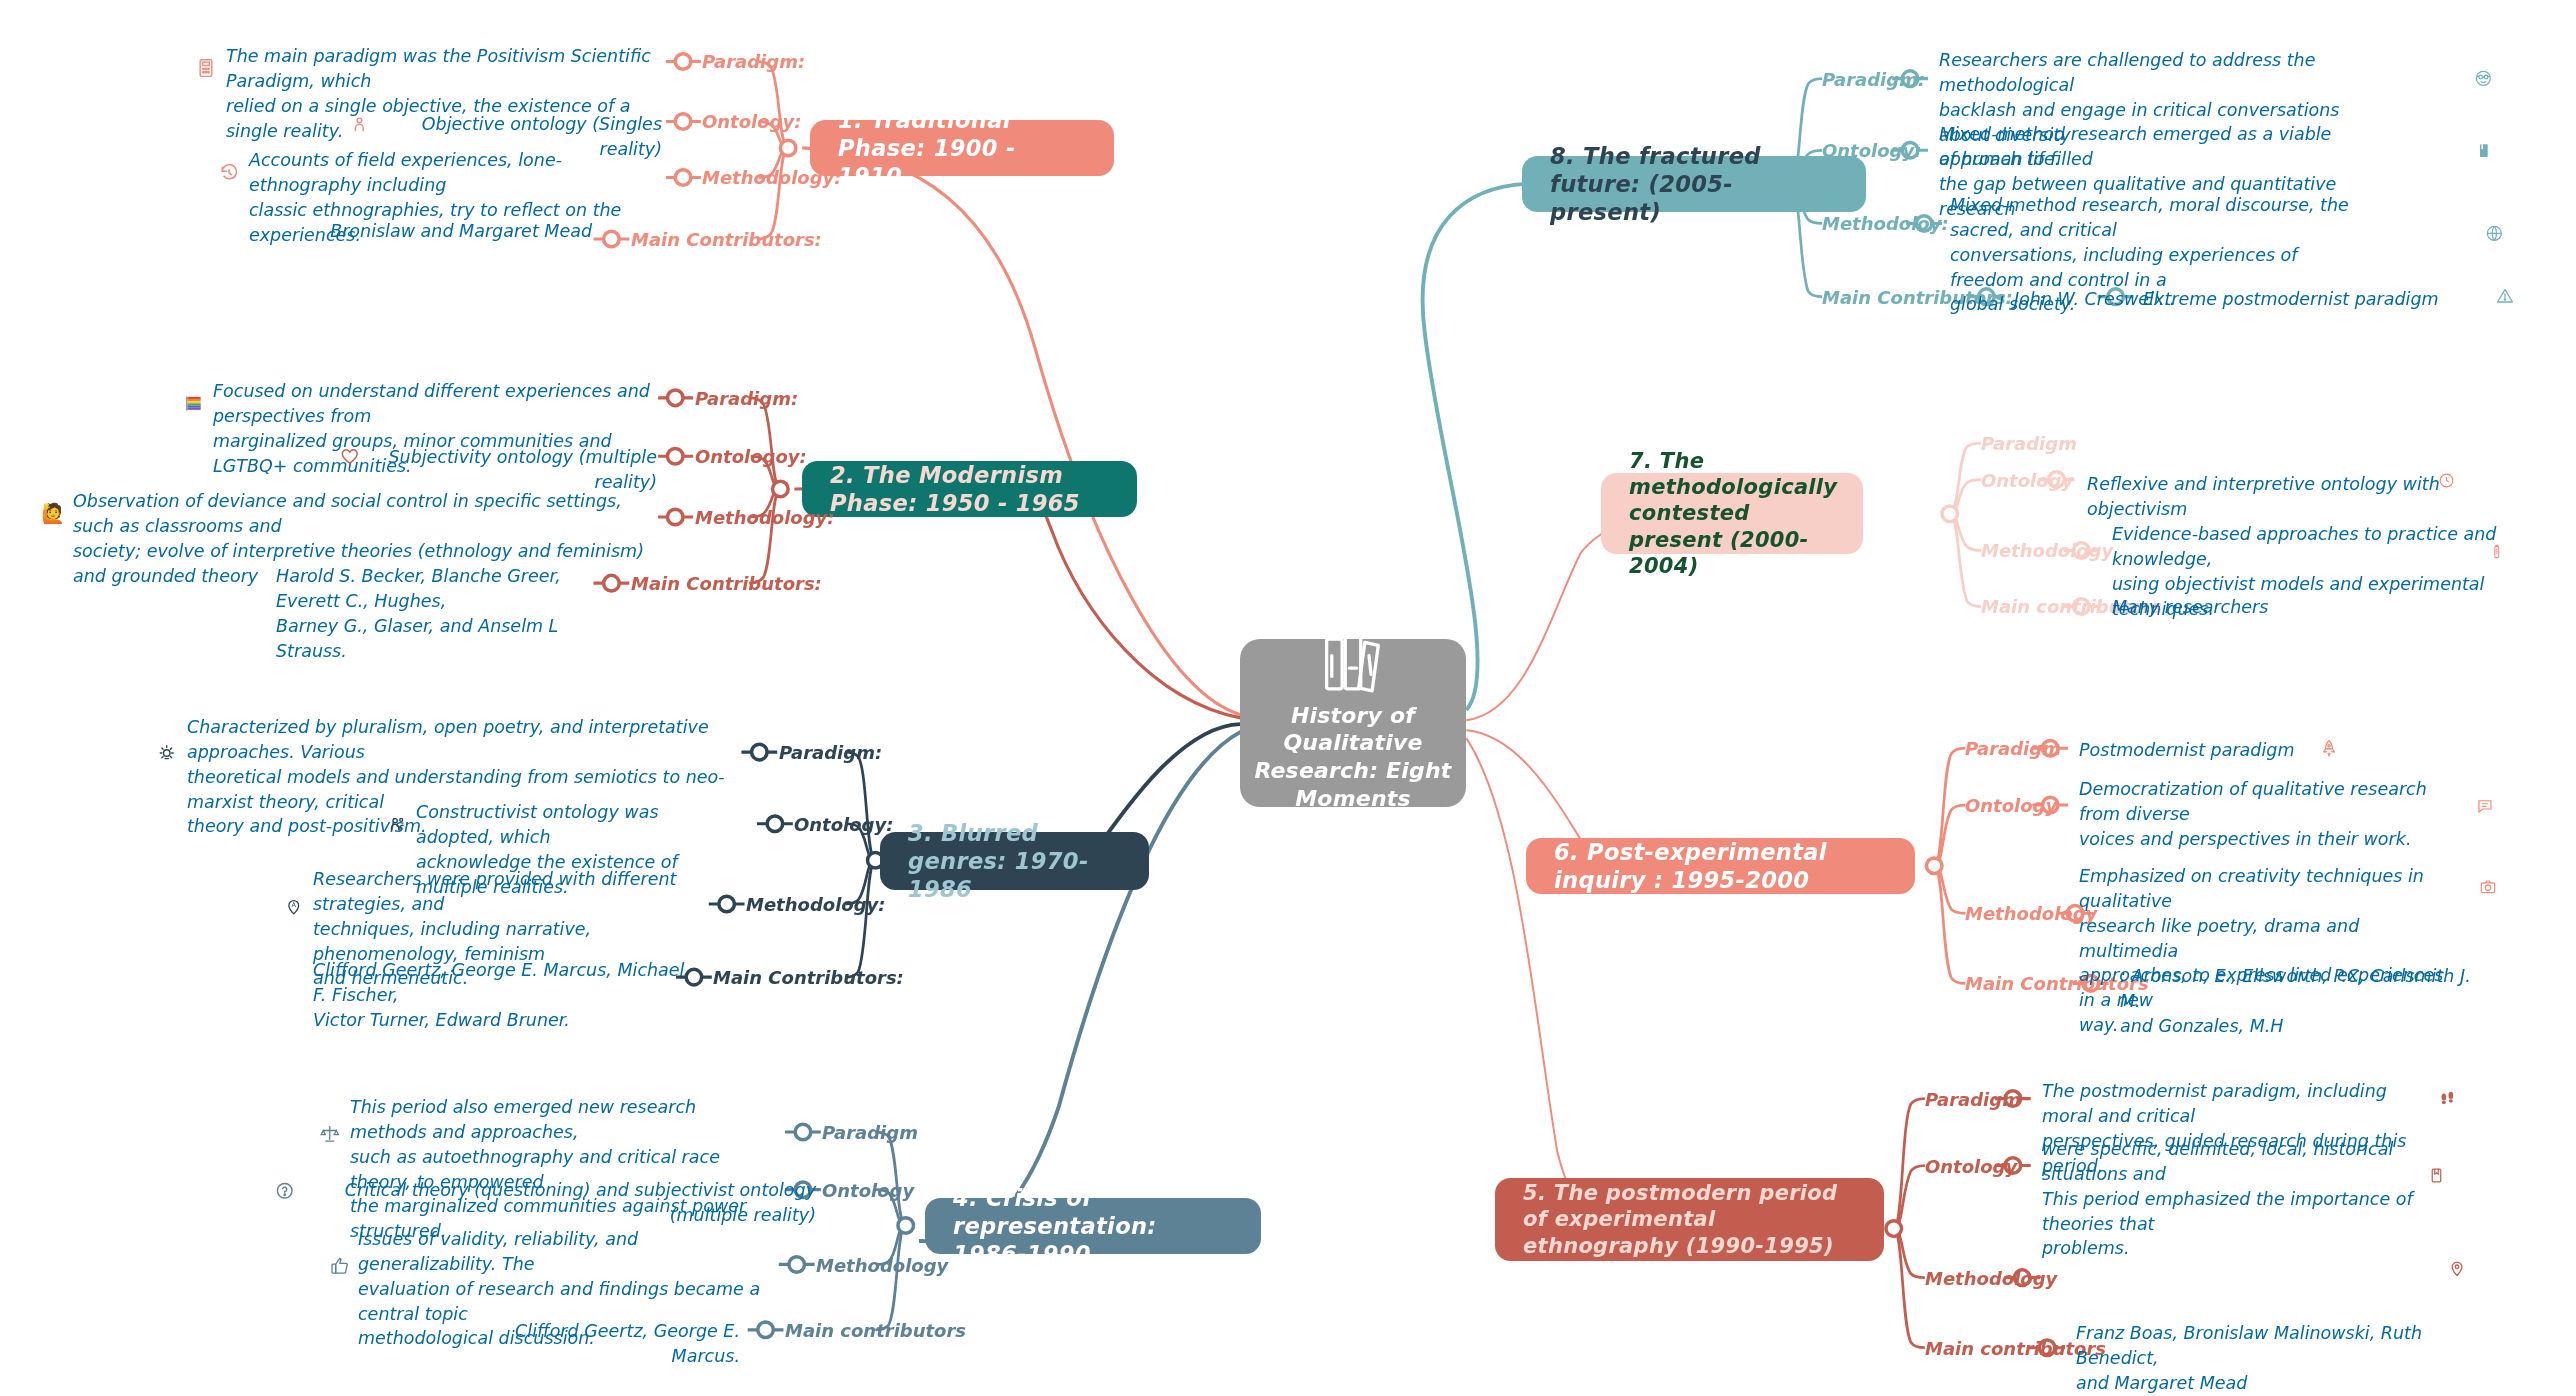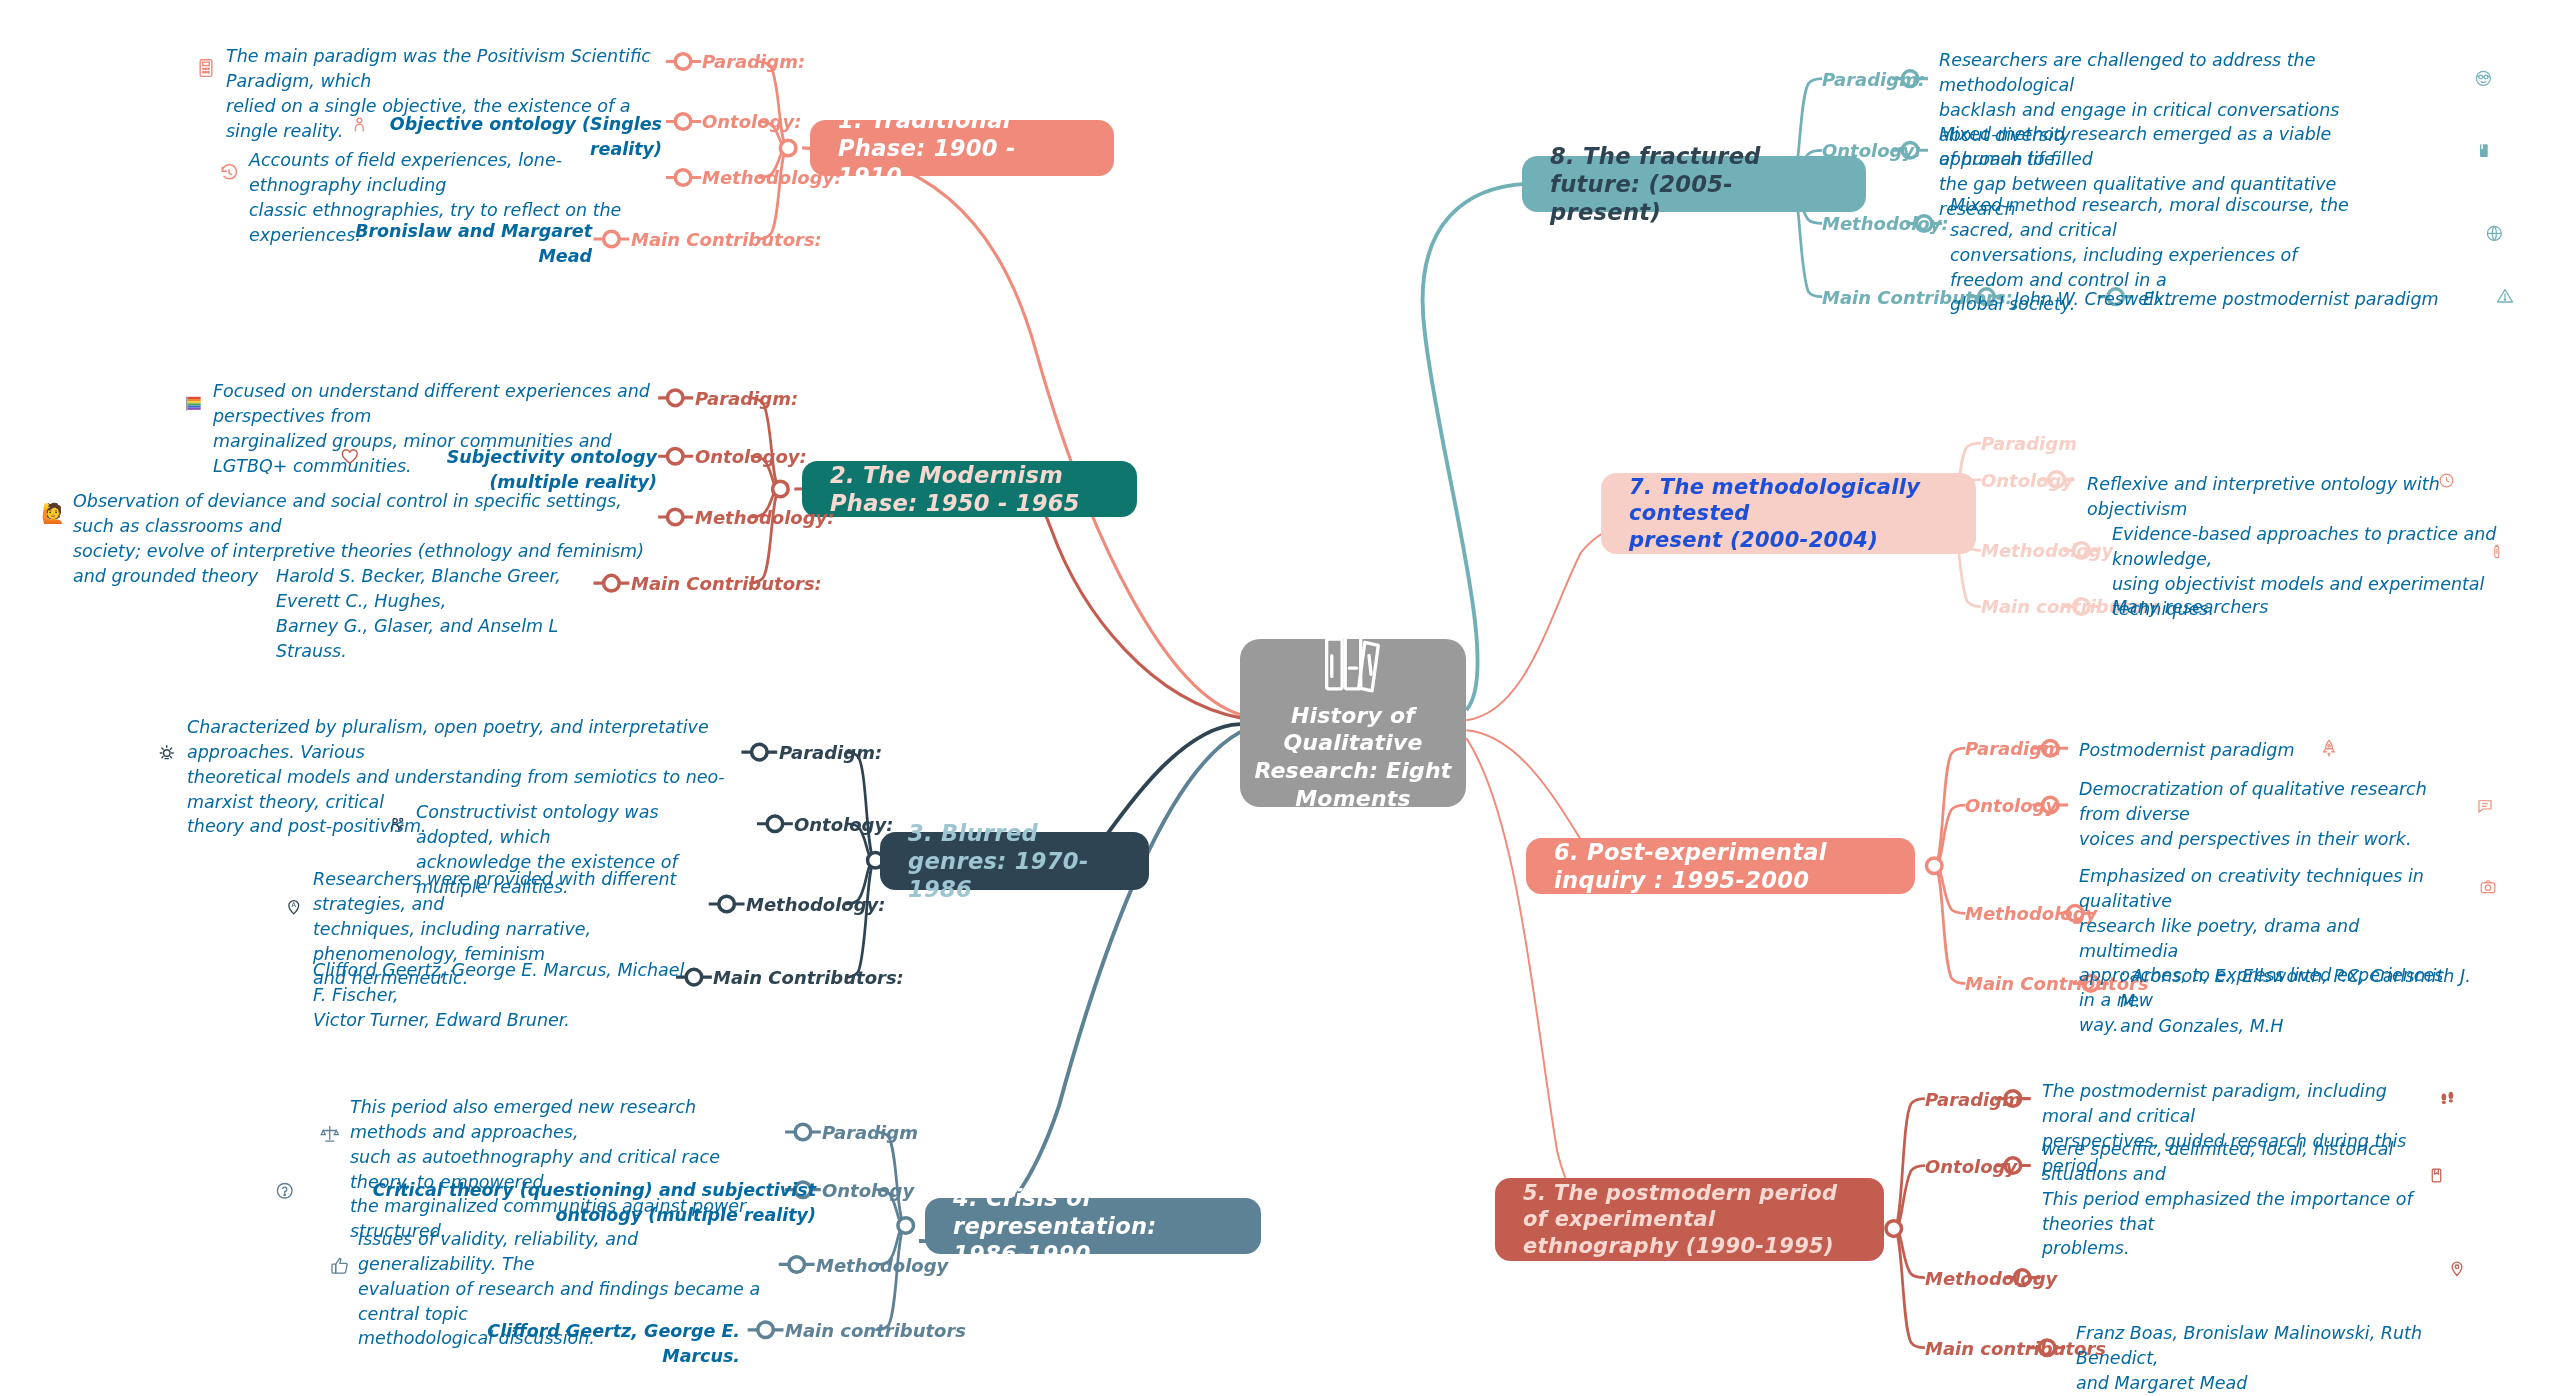--- a/index.html
+++ b/index.html
@@ -66,21 +66,21 @@
   }
 
   
   .leaf {
     position: absolute;
     font-style: italic;
     font-size: 17.5px;
     line-height: 1.42;
     color: #0369a1;
   }
-  .leaf.r { text-align: right; font-weight: bold; }
+  .leaf.r { text-align: right; }
   .leaf.l { text-align: left; }
 
   
   .gicon {
     position: absolute;
     width: 26.5px; height: 26.5px;
     display: flex; align-items: center; justify-content: center;
     font-size: 20px;
     line-height: 1;
   }
@@ -564,21 +564,21 @@
       <circle cx="12" cy="13" r="3.6"></circle>
       <path d="M8.5 6.5 L10 4 h4 l1.5 2.5"></path>
     </svg>
   </span>
 
   <div class="leaf l" style="left:2120px; top:964px; width:374px;">
     <div>: Aronson, E., Ellsworth, P.C, Carlsmith J. M.</div>
     <div>and Gonzales, M.H</div>
   </div>
 
-  <div class="topic" style="left:1601px; top:473px; width:375px; height:81px; background:#F7CFC6; color:#1d4ed8; font-size:21px;">
+  <div class="topic" style="left:1601px; top:473px; width:262px; height:81px; background:#F7CFC6; color:#14532d; font-size:21px;">
     <div>
       <div>7. The methodologically contested</div>
       <div>present (2000-2004)</div>
     </div>
   </div>
 
   <span class="sublabel" style="left:1981px; top:433px; color:#F7CFC6;">Paradigm</span>
   <span class="sublabel" style="left:1981px; top:470px; color:#F7CFC6;">Ontology</span>
   <span class="sublabel" style="left:1981px; top:540px; color:#F7CFC6;">Methodology</span>
   <span class="sublabel" style="left:1981px; top:596px; color:#F7CFC6;">Main contributors</span>

